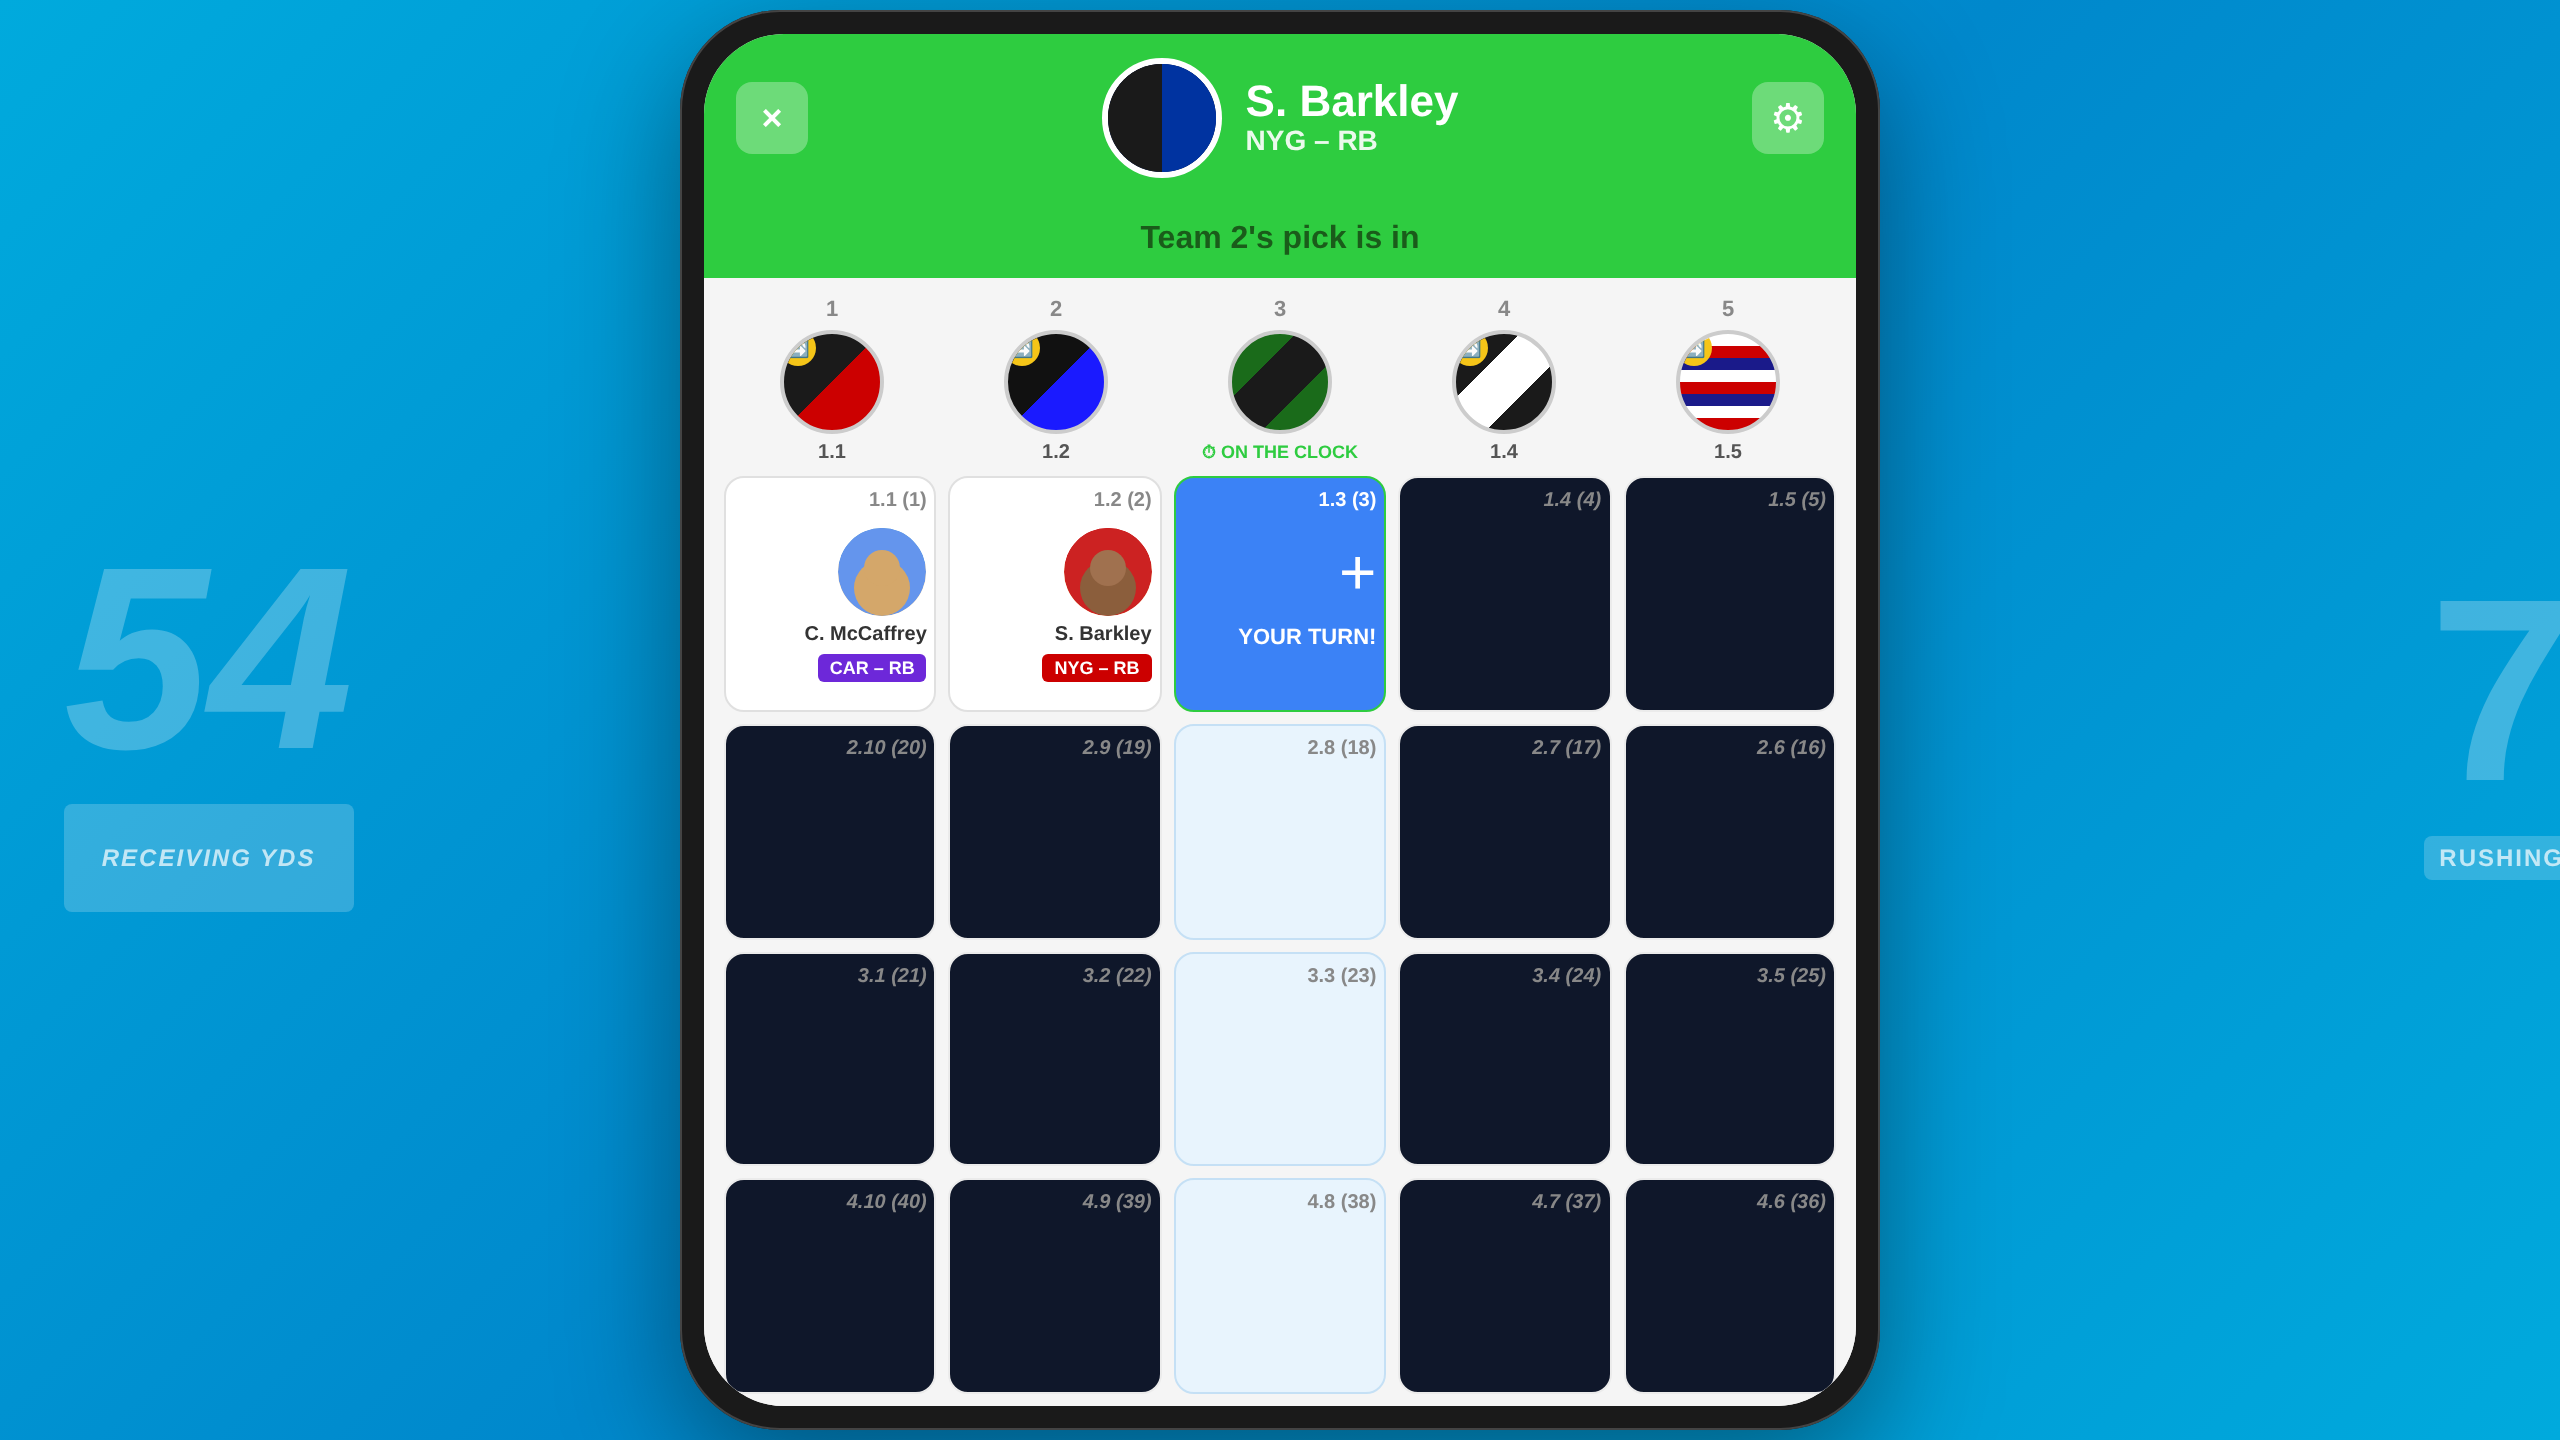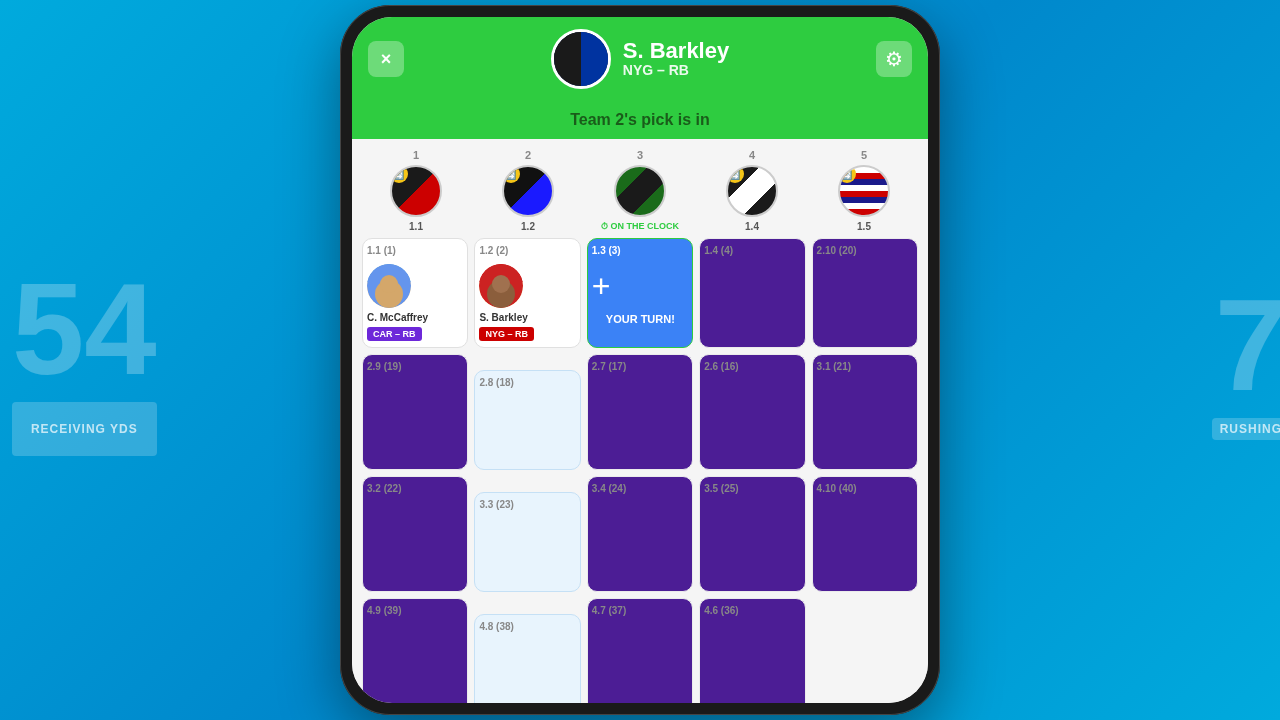--- a/index.html
+++ b/index.html
@@ -11,24 +11,25 @@
       align-items: center;
       justify-content: center;
       font-family: -apple-system, BlinkMacSystemFont, 'Helvetica Neue', Arial, sans-serif;
       overflow: hidden;
       position: relative;
     }
 
     
     .bg-text-left {
       position: absolute;
-      left: 12px;
+      left: 32px;
       top: 50%;
       transform: translateY(-50%);
       text-align: center;
+      font-style: italic;
     }
     .bg-number {
       font-size: 130px;
       font-weight: 900;
       color: rgba(255,255,255,0.25);
       line-height: 1;
     }
     .bg-label {
       background: rgba(255,255,255,0.2);
       color: rgba(255,255,255,0.7);
@@ -251,21 +252,21 @@
       padding: 6px 10px;
       flex: 1;
     }
     .pick-cell {
       background: white;
       border-radius: 10px;
       border: 1.5px solid #e0e0e0;
       min-height: 100px;
       display: flex;
       flex-direction: column;
-      align-items: flex-start;
+      align-items: flex-end;
       padding: 6px 4px;
       position: relative;
     }
     .pick-cell.active {
       background: #3b82f6;
       border-color: #2ecc40;
     }
     .pick-label {
       font-size: 10px;
       font-weight: 700;
@@ -321,27 +322,27 @@
       background: linear-gradient(to bottom, #4a90d9 40%, #f5d5a3 40%);
     }
 
     
     .bkl-avatar {
       background: linear-gradient(to bottom, #cc0000 40%, #f5d5a3 40%);
     }
 
     
     .pick-cell.empty {
-      background: #4c1d95;
+      background: #0f172a;
       border: 1.5px solid #ebebeb;
+      font-style: italic;
     }
     .pick-cell.light-blue {
       background: #e8f4fd;
       border: 1.5px solid #c5e0f5;
-      margin-top: 16px;
     }
 
     
     .draft-board::-webkit-scrollbar { display: none; }
   </style>
 </head>
 <body>
 
 <div class="bg-text-left">
   <div class="bg-number">54</div>
@@ -459,20 +460,23 @@
         <div class="pick-cell active">
           <div class="pick-label active">1.3 (3)</div>
           <div class="plus-icon">+</div>
           <div class="your-turn-text">YOUR TURN!</div>
         </div>
 
         <div class="pick-cell empty">
           <div class="pick-label">1.4 (4)</div>
         </div>
 
+        <div class="pick-cell empty">
+          <div class="pick-label">1.5 (5)</div>
+        </div>
 
         <div class="pick-cell empty">
           <div class="pick-label">2.10 (20)</div>
         </div>
         <div class="pick-cell empty">
           <div class="pick-label">2.9 (19)</div>
         </div>
         <div class="pick-cell light-blue">
           <div class="pick-label">2.8 (18)</div>
         </div>

